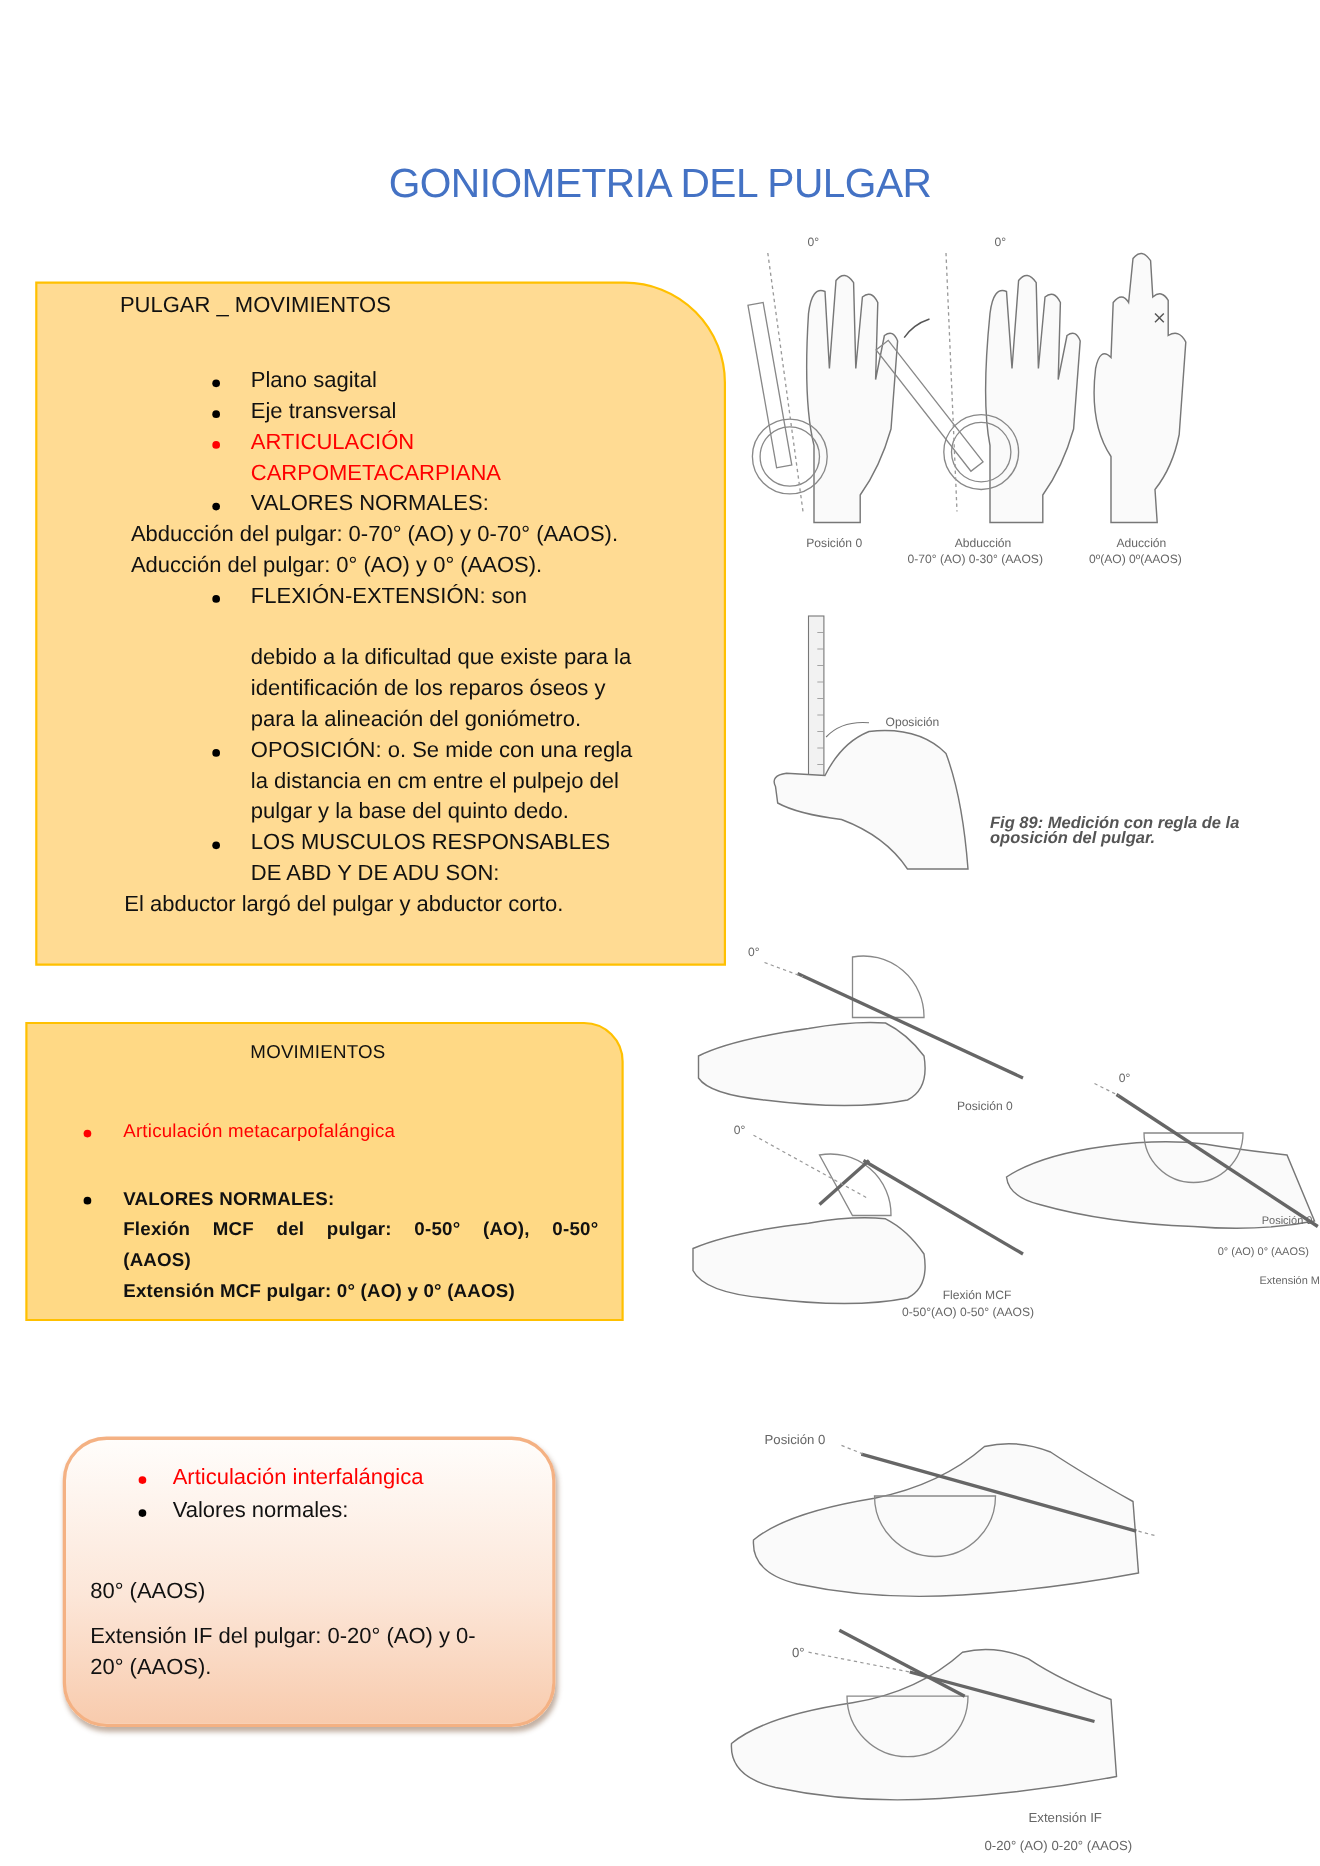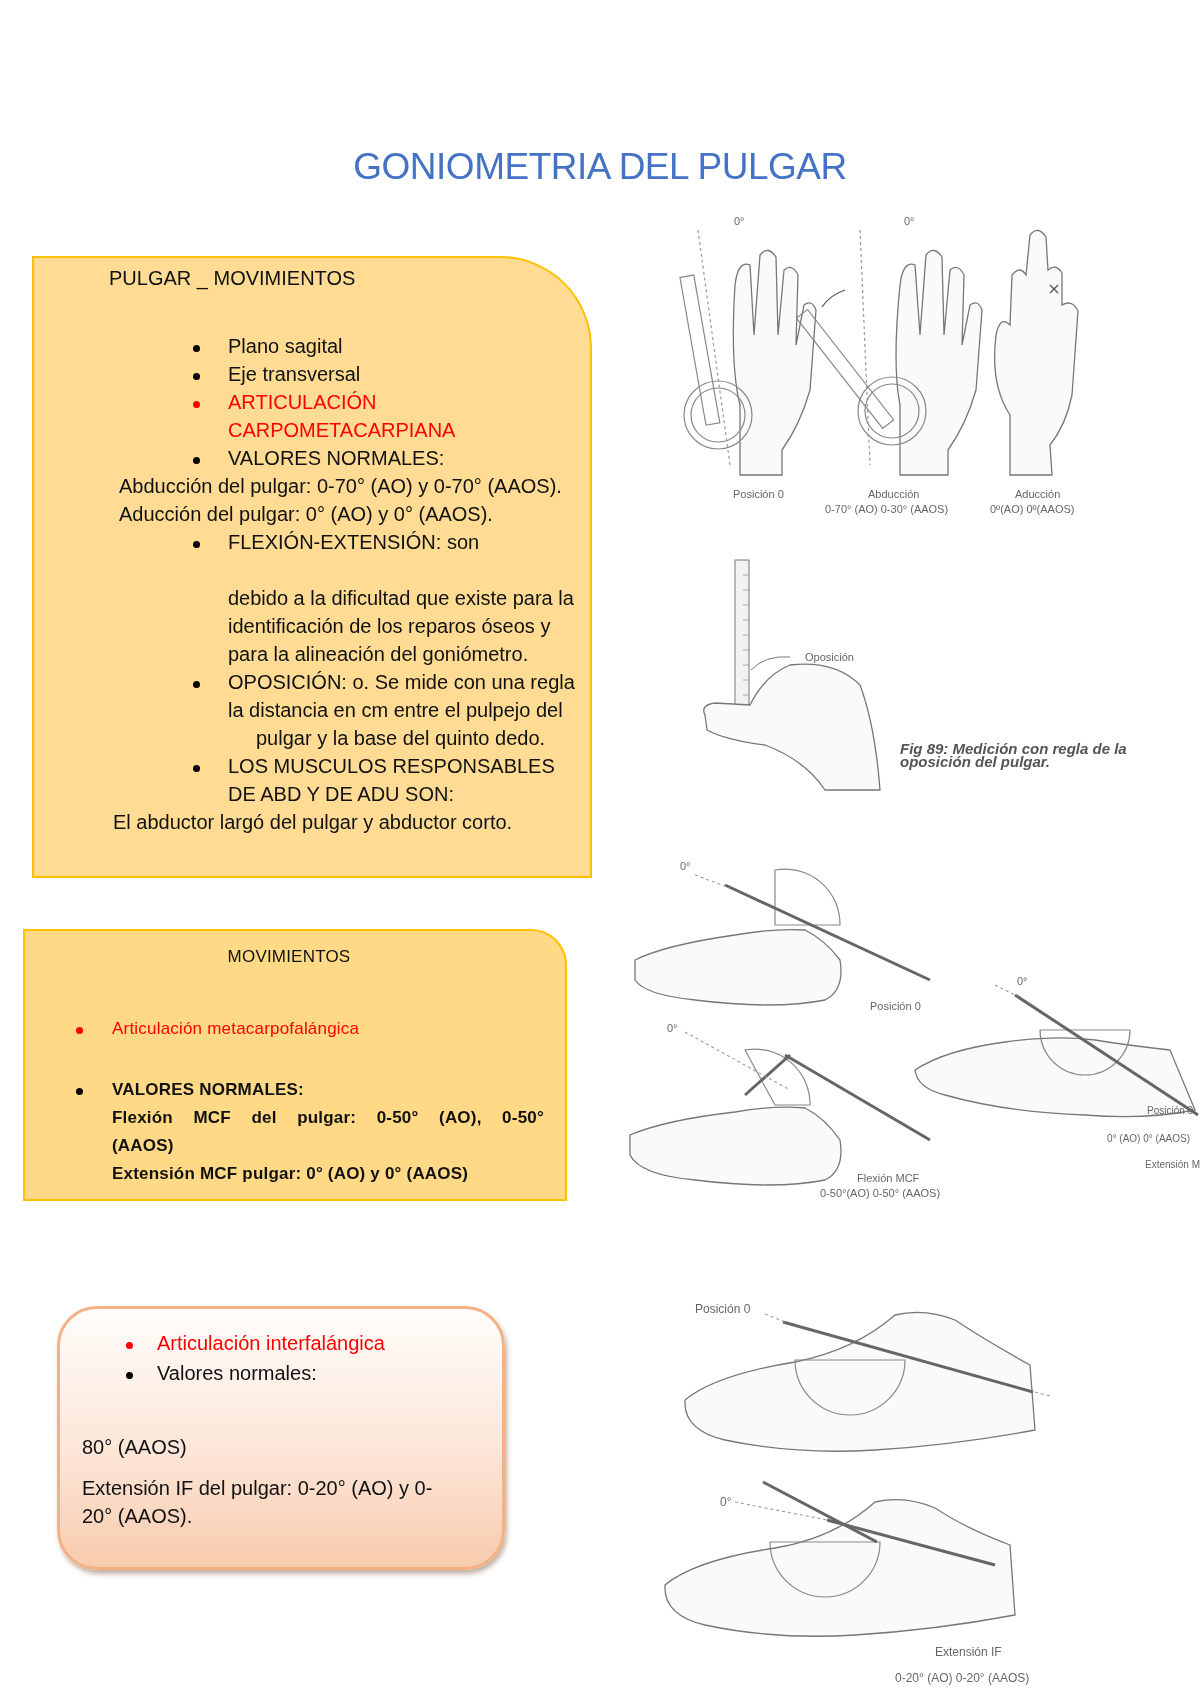--- a/index.html
+++ b/index.html
@@ -1,20 +1,20 @@
 <!DOCTYPE html>
 <html><head>
 <meta charset="utf-8">
 <style>
   html, body { margin:0; padding:0; background:#ffffff; }
   body { width:1200px; height:1696px; position:relative; overflow:hidden; font-family:"Liberation Sans", sans-serif; color:#111; }
   .title { position:absolute; top:146px; left:0; width:1200px; text-align:center; font-size:37px; color:#4472c4; letter-spacing:-0.5px; font-family:"Liberation Sans", sans-serif; }
 
   .box { position:absolute; box-sizing:border-box; }
-  .box1 { left:32px; top:256px; width:560px; height:622px; background:#ffdb93; border:2px solid #ffc000; border-top-right-radius:92px; }
+  .box1 { left:32px; top:256px; width:628px; height:622px; background:#ffdb93; border:2px solid #ffc000; border-top-right-radius:92px; }
   .box2 { left:23px; top:929px; width:544px; height:272px; background:#ffd985; border:2px solid #ffc000; border-top-right-radius:36px; }
   .box3 { left:57px; top:1306px; width:448px; height:264px; border:3px solid #f4b183; border-radius:40px;
           background:linear-gradient(to bottom, #fffdfb 0%, #fce6d8 55%, #f8cbad 100%);
           box-shadow: 2px 4px 5px rgba(120,80,50,0.45); }
 
   .t { position:absolute; font-size:20px; line-height:28px; white-space:nowrap; }
   .red { color:#ff0000; }
   .bullet { position:absolute; width:7px; height:7px; border-radius:50%; background:#000; }
   .bullet.red { background:#ff0000; }
 
@@ -52,21 +52,21 @@
 
   <span class="bullet" style="left:159px; top:283px;"></span>
   <div class="t" style="left:194px; top:270px;">FLEXIÓN-EXTENSIÓN: son</div>
   <div class="t" style="left:194px; top:326px;">debido a la dificultad que existe para la</div>
   <div class="t" style="left:194px; top:354px;">identificación de los reparos óseos y</div>
   <div class="t" style="left:194px; top:382px;">para la alineación del goniómetro.</div>
 
   <span class="bullet" style="left:159px; top:423px;"></span>
   <div class="t" style="left:194px; top:438px;">la distancia en cm entre el pulpejo del</div>
   <div class="t" style="left:194px; top:410px;">OPOSICIÓN: o. Se mide con una regla</div>
-  <div class="t" style="left:194px; top:466px;margin-left:28px;">pulgar y la base del quinto dedo.</div>
+  <div class="t" style="left:194px; top:466px;">pulgar y la base del quinto dedo.</div>
 
   <span class="bullet" style="left:159px; top:507px;"></span>
   <div class="t" style="left:194px; top:494px;">LOS MUSCULOS RESPONSABLES</div>
   <div class="t" style="left:194px; top:522px;">DE ABD Y DE ADU SON:</div>
 
   <div class="t" style="left:79px; top:550px;">El abductor largó del pulgar y abductor corto.</div>
 </div>
 
 <div class="box box2">
   <div class="t calibri" style="left:0; width:528px; text-align:center; top:12px;">MOVIMIENTOS</div>

